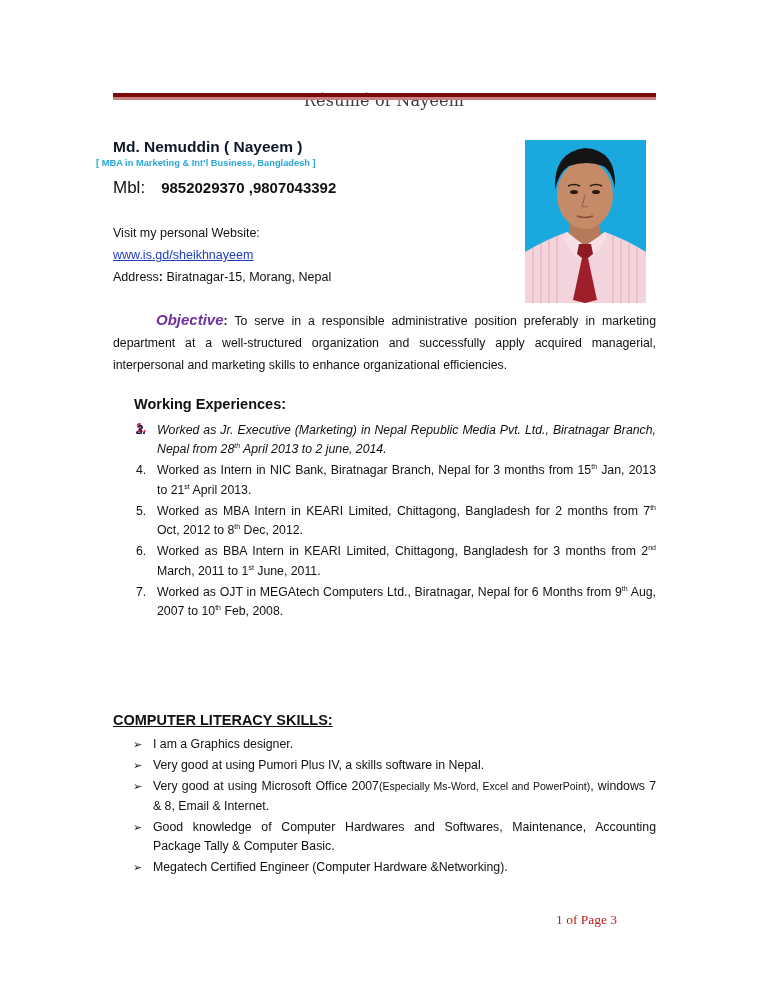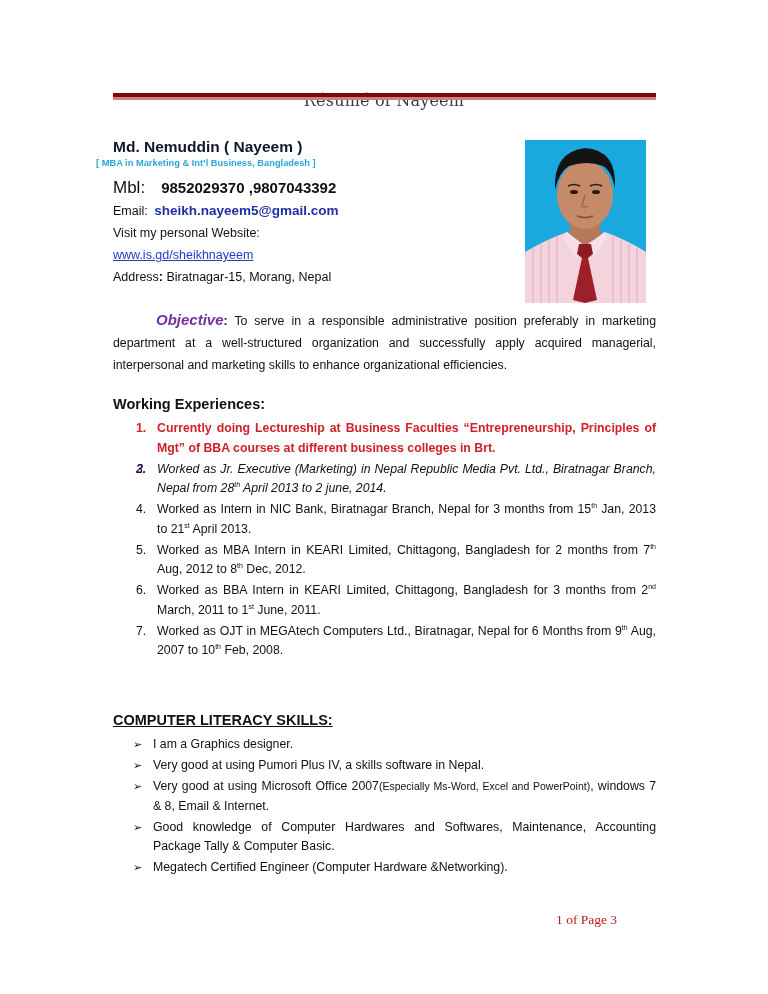--- a/index.html
+++ b/index.html
@@ -182,24 +182,20 @@
 
   <div class="header-title">Résumé of Nayeem</div>
   <div class="header-rule"></div>
   <div class="header-rule-light"></div>
 
   <div class="name">Md. Nemuddin ( Nayeem )</div>
   <div class="subtitle">[ MBA in Marketing &amp; Int’l Business, Bangladesh ]</div>
 
   <div class="contact-line" style="top:178px;">
     <span class="mbl-label">Mbl:</span><span class="mbl-value">9852029370 ,9807043392</span>
-  </div>
-  <div class="contact-line" style="top:203px;">
-    <span>Email:</span>
-    <span class="email-value">sheikh.nayeem5@gmail.com</span>
   </div>
   <div class="contact-line" style="top:226px;">Visit my personal Website:</div>
   <div class="contact-line" style="top:248px;">
     <span class="website-link">www.is.gd/sheikhnayeem</span>
   </div>
   <div class="contact-line" style="top:270px;text-align:center;">
     <span>Address</span><span class="address-label">:</span><span> Biratnagar-15, Morang, Nepal</span>
   </div>
 
   <div class="photo">
@@ -237,41 +233,40 @@
 
       <path d="M60 55 L57 66 Q60 68 63 66" stroke="#9a6248" stroke-width="1.2" fill="none"></path>
       <path d="M52 76 Q60 79 68 76" stroke="#8a4a3a" stroke-width="1.6" fill="none"></path>
     </svg>
   </div>
 
   <div class="objective">
     <span class="objective-label">Objective</span><span class="objective-colon">:</span><span> To serve in a responsible administrative position preferably in marketing department at a well-structured organization and successfully apply acquired managerial, interpersonal and marketing skills to enhance organizational efficiencies.</span>
   </div>
 
-  <div class="section-heading" style="top:396px;">Working Experiences:</div>
+  <div class="section-heading" style="top:396px;margin-left:21px;">Working Experiences:</div>
 
   <ol class="exp-list">
     <li class="exp-item red">
       <span class="exp-num">1.</span>
-      <span>Currently doing Lectureship at Business Faculties “Entrepreneurship, Principles of Mgt” of BBA courses at different business colleges in Brt.</span>
     </li>
     <li class="exp-item purple">
       <span class="exp-num">2.</span>
     </li>
     <li class="exp-item italic">
       <span class="exp-num">3.</span>
       <span>Worked as Jr. Executive (Marketing) in Nepal Republic Media Pvt. Ltd., Biratnagar Branch, Nepal from 28</span><sup>th</sup><span> April 2013 to 2 june, 2014.</span>
     </li>
     <li class="exp-item plain">
       <span class="exp-num">4.</span>
       <span>Worked as Intern in NIC Bank, Biratnagar Branch, Nepal for 3 months from 15</span><sup>th</sup><span> Jan, 2013 to 21</span><sup>st</sup><span> April 2013.</span>
     </li>
     <li class="exp-item plain">
       <span class="exp-num">5.</span>
-      <span>Worked as MBA Intern in KEARI Limited, Chittagong, Bangladesh for 2 months from 7</span><sup>th</sup><span> Aug, 2012 to 8</span><sup>th</sup><span> Dec, 2012.</span>
+      <span>Worked as MBA Intern in KEARI Limited, Chittagong, Bangladesh for 2 months from 7</span><sup>th</sup><span> Oct, 2012 to 8</span><sup>th</sup><span> Dec, 2012.</span>
     </li>
     <li class="exp-item plain">
       <span class="exp-num">6.</span>
       <span>Worked as BBA Intern in KEARI Limited, Chittagong, Bangladesh for 3 months from 2</span><sup>nd</sup><span> March, 2011 to 1</span><sup>st</sup><span> June, 2011.</span>
     </li>
     <li class="exp-item plain">
       <span class="exp-num">7.</span>
       <span>Worked as OJT in MEGAtech Computers Ltd., Biratnagar, Nepal for 6 Months from 9</span><sup>th</sup><span> Aug, 2007 to 10</span><sup>th</sup><span> Feb, 2008.</span>
     </li>
   </ol>

